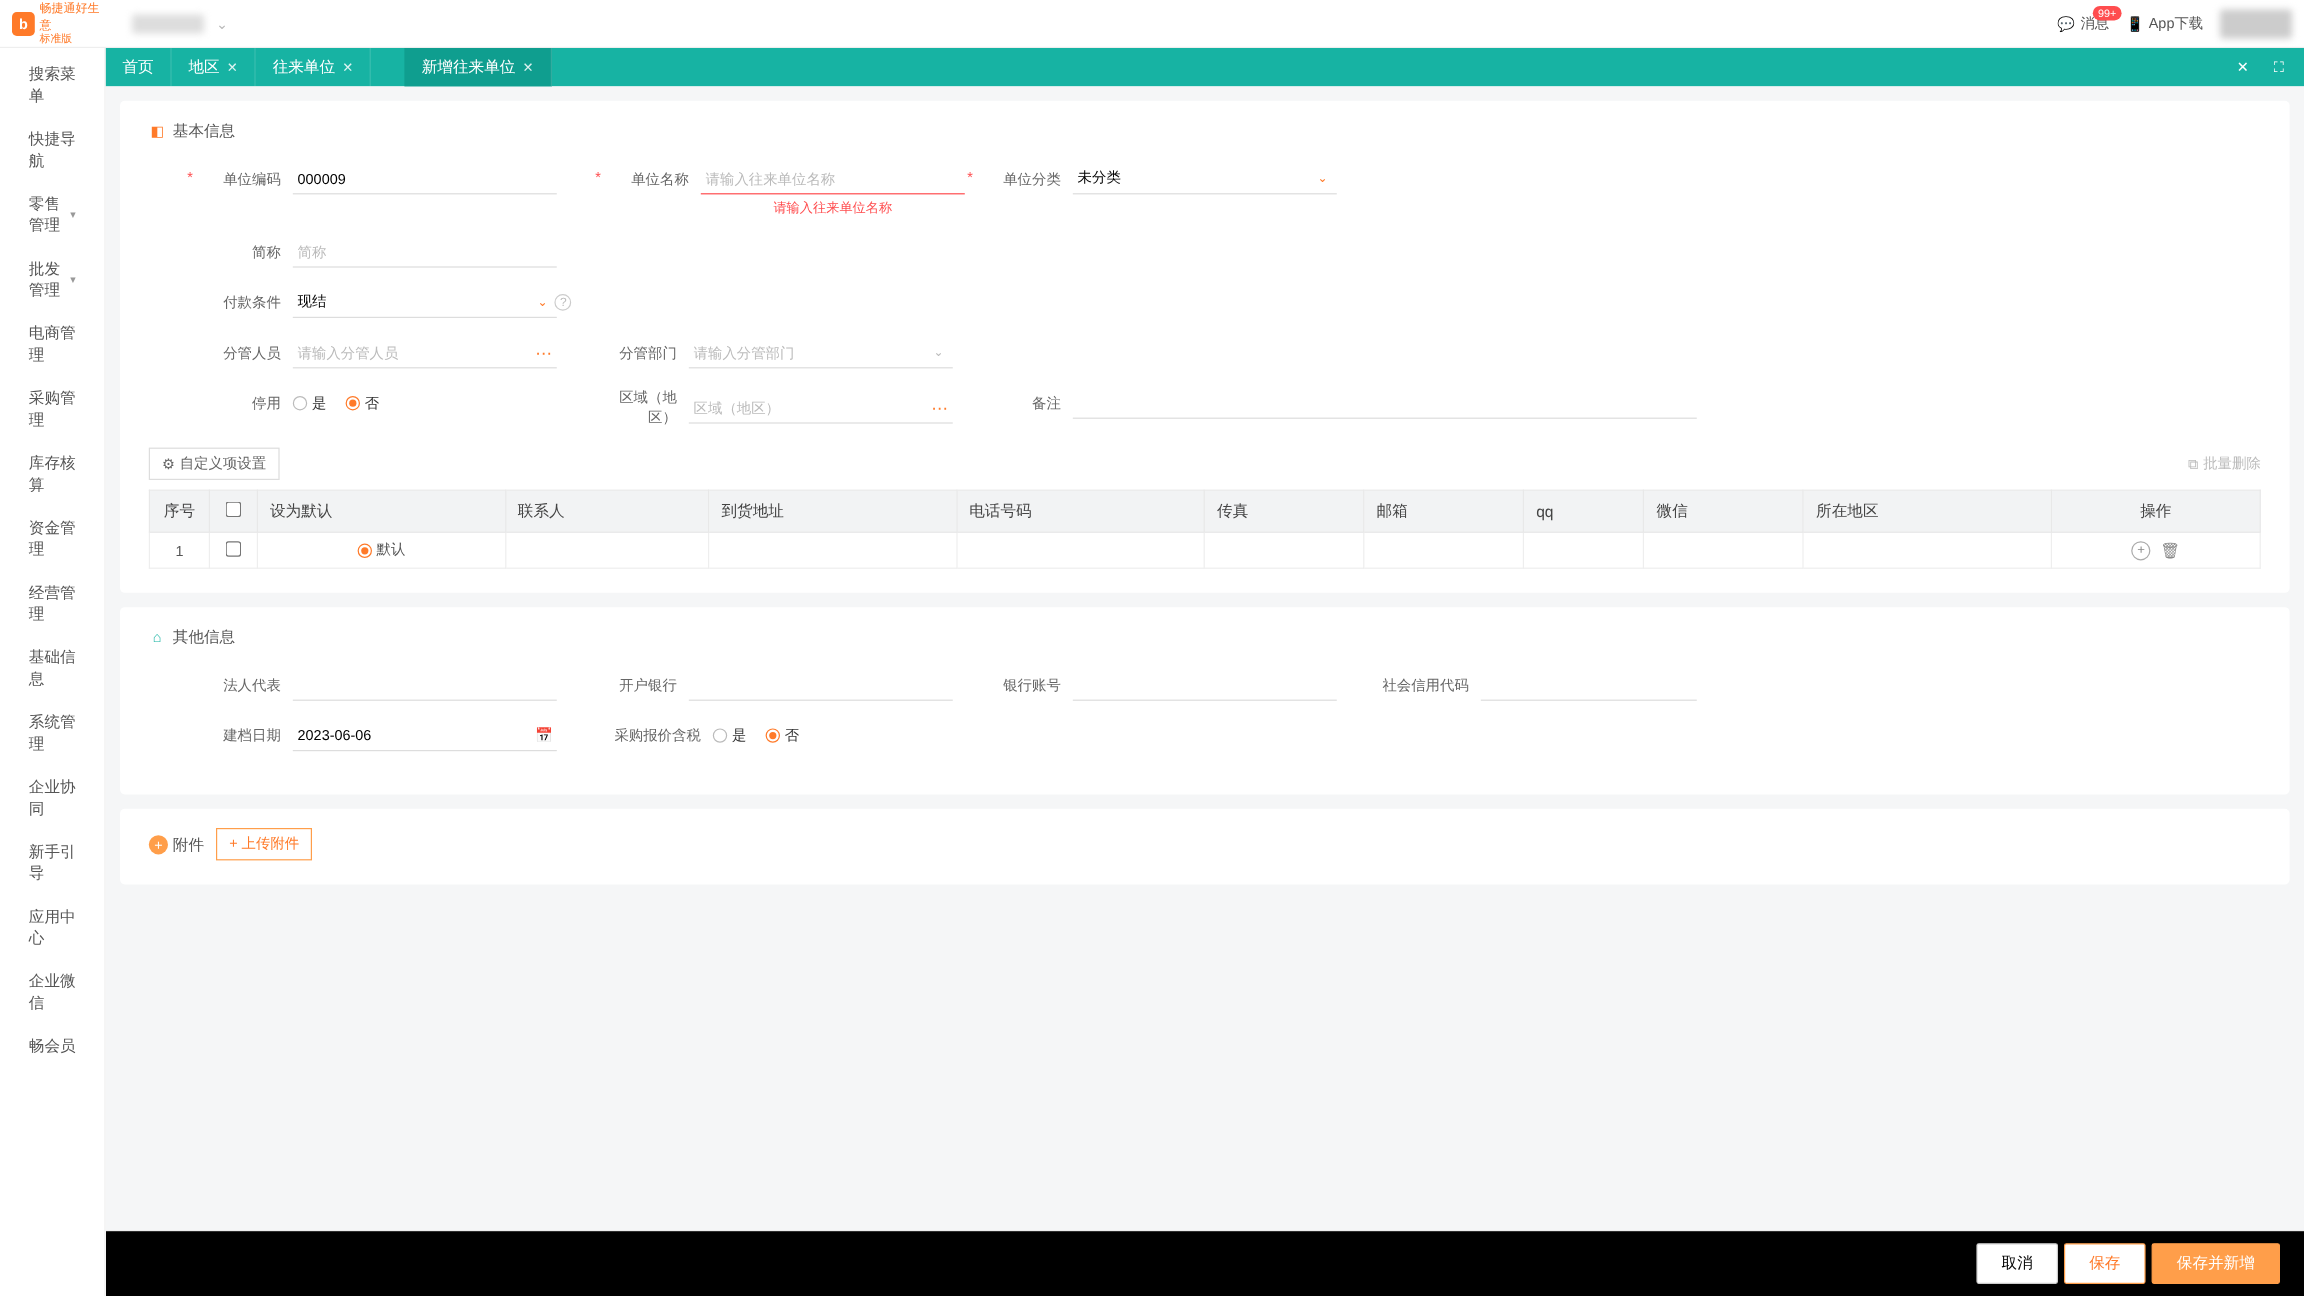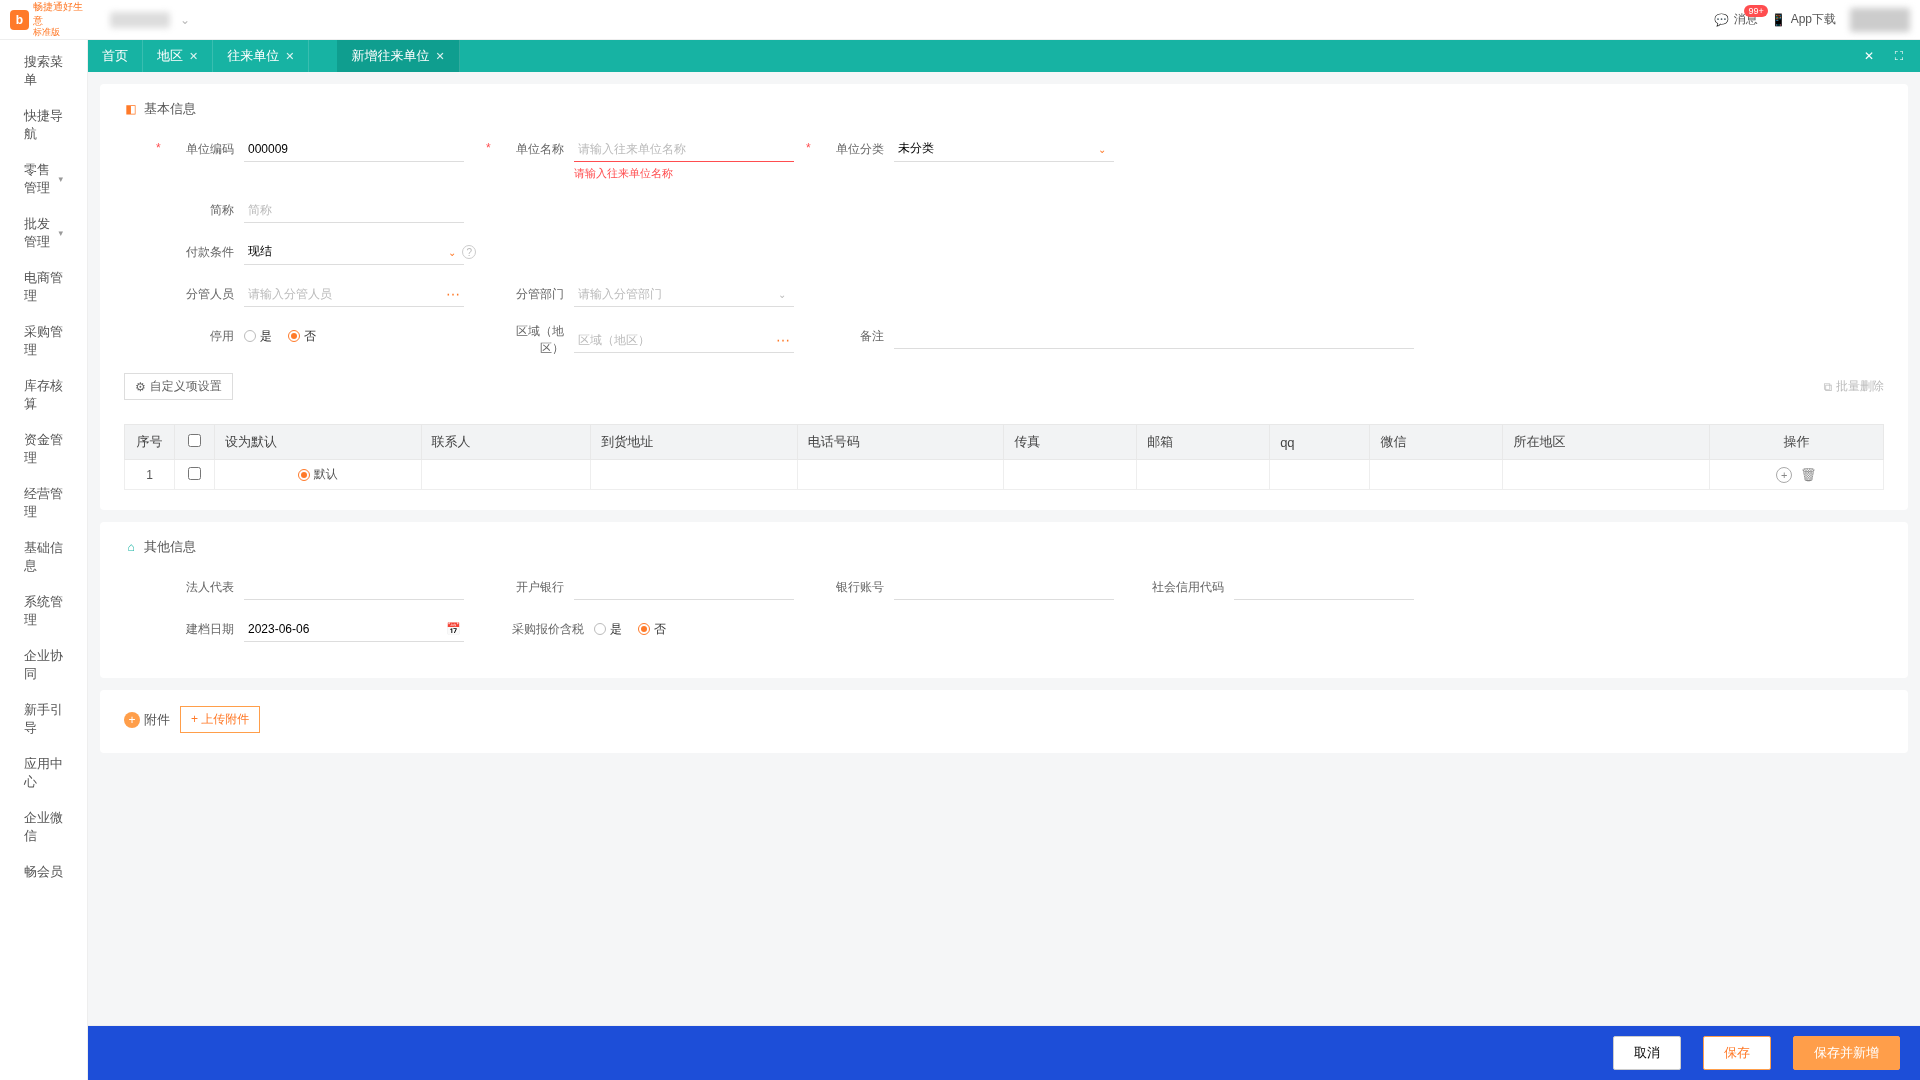--- a/index.html
+++ b/index.html
@@ -56,38 +56,38 @@
 .radio-group { display: flex; gap: 16px; align-items: center; }
 .radio { display: flex; align-items: center; gap: 4px; cursor: pointer; }
 .radio-dot { width: 12px; height: 12px; border: 1px solid #bbb; border-radius: 50%; display: inline-flex; align-items: center; justify-content: center; }
 .radio.sel .radio-dot { border-color: #ff7a29; }
 .radio.sel .radio-dot::after { content: ""; width: 6px; height: 6px; background: #ff7a29; border-radius: 50%; }
 
 .custom-btn { border: 1px solid #ddd; padding: 4px 10px; font-size: 12px; color: #666; background: #fff; cursor: pointer; display: inline-flex; align-items: center; gap: 4px; }
 .batch-del { margin-left: auto; color: #bbb; font-size: 12px; display: flex; align-items: center; gap: 4px; cursor: pointer; }
 
 
-.table-wrap { margin-top: 24px; }
+.table-wrap { margin-top: 8px; }
 .tbl { width: 100%; border-collapse: collapse; }
 .tbl th { background: #f2f3f4; text-align: left; padding: 8px 10px; font-size: 13px; font-weight: normal; color: #444; border: 1px solid #e8e8e8; }
 .tbl td { padding: 6px 10px; border: 1px solid #eee; font-size: 12px; color: #555; height: 30px; text-align: center; }
 .tbl th:first-child, .tbl td:first-child { text-align: center; width: 50px; }
 .tbl th:nth-child(2), .tbl td:nth-child(2) { text-align: center; width: 40px; }
 .chk { width: 13px; height: 13px; }
 .row-actions { display: flex; gap: 8px; justify-content: center; color: #888; }
 .row-act-ic { cursor: pointer; width: 16px; height: 16px; border: 1px solid #aaa; border-radius: 50%; display: inline-flex; align-items: center; justify-content: center; font-size: 11px; }
 .trash-ic { cursor: pointer; font-size: 13px; }
 
 
 .attach-row { display: flex; align-items: center; gap: 10px; }
 .attach-label { color: #555; font-size: 13px; display: flex; align-items: center; gap: 4px; }
 .upload-btn { border: 1px solid #ff9e4a; color: #ff7a29; padding: 4px 10px; font-size: 12px; background: #fff; cursor: pointer; }
 
 
-.footer { position: fixed; bottom: 0; left: 88px; right: 0; background: #1d4ed8; border-top: 1px solid #eee; padding: 10px 20px; display: flex; justify-content: flex-end; gap: 22px; }
+.footer { position: fixed; bottom: 0; left: 88px; right: 0; background: #000000; border-top: 1px solid #eee; padding: 10px 20px; display: flex; justify-content: flex-end; gap: 5px; }
 .btn { padding: 7px 20px; font-size: 13px; border: 1px solid #ccc; background: #fff; cursor: pointer; border-radius: 2px; }
 .btn.outline-primary { border-color: #ff9e4a; color: #ff7a29; }
 .btn.primary { background: #ff9e4a; border-color: #ff9e4a; color: #fff; }
 
 .col-1 { flex: 0 0 auto; width: 330px; }
 .col-2 { flex: 0 0 auto; width: 320px; }
 .col-3 { flex: 0 0 auto; width: 320px; }
 .col-4 { flex: 0 0 auto; width: 320px; }
 
 .spacer-margin-left { margin-left: 40px; }
@@ -205,21 +205,21 @@
       <span class="section-icon">◧</span>
       <span>基本信息</span>
     </div>
 
 
     <div class="form-row spacer-margin-left">
       <div class="fld col-1">
         <span class="label req">单位编码</span>
         <input class="inp" value="000009" style="">
       </div>
-      <div class="fld col-2" style="flex-direction:column;align-items:flex-start;">
+      <div class="fld col-2" style="flex-direction:column;align-items:center;">
         <div style="display:flex;align-items:center;">
           <span class="label req">单位名称</span>
           <input class="inp error" placeholder="请输入往来单位名称" style="">
         </div>
         <div class="err-msg" style="margin-left:80px;">请输入往来单位名称</div>
       </div>
       <div class="fld col-3">
         <span class="label req">单位分类</span>
         <input class="inp" value="未分类" style="">
         <span class="chev-ic">⌄</span>

